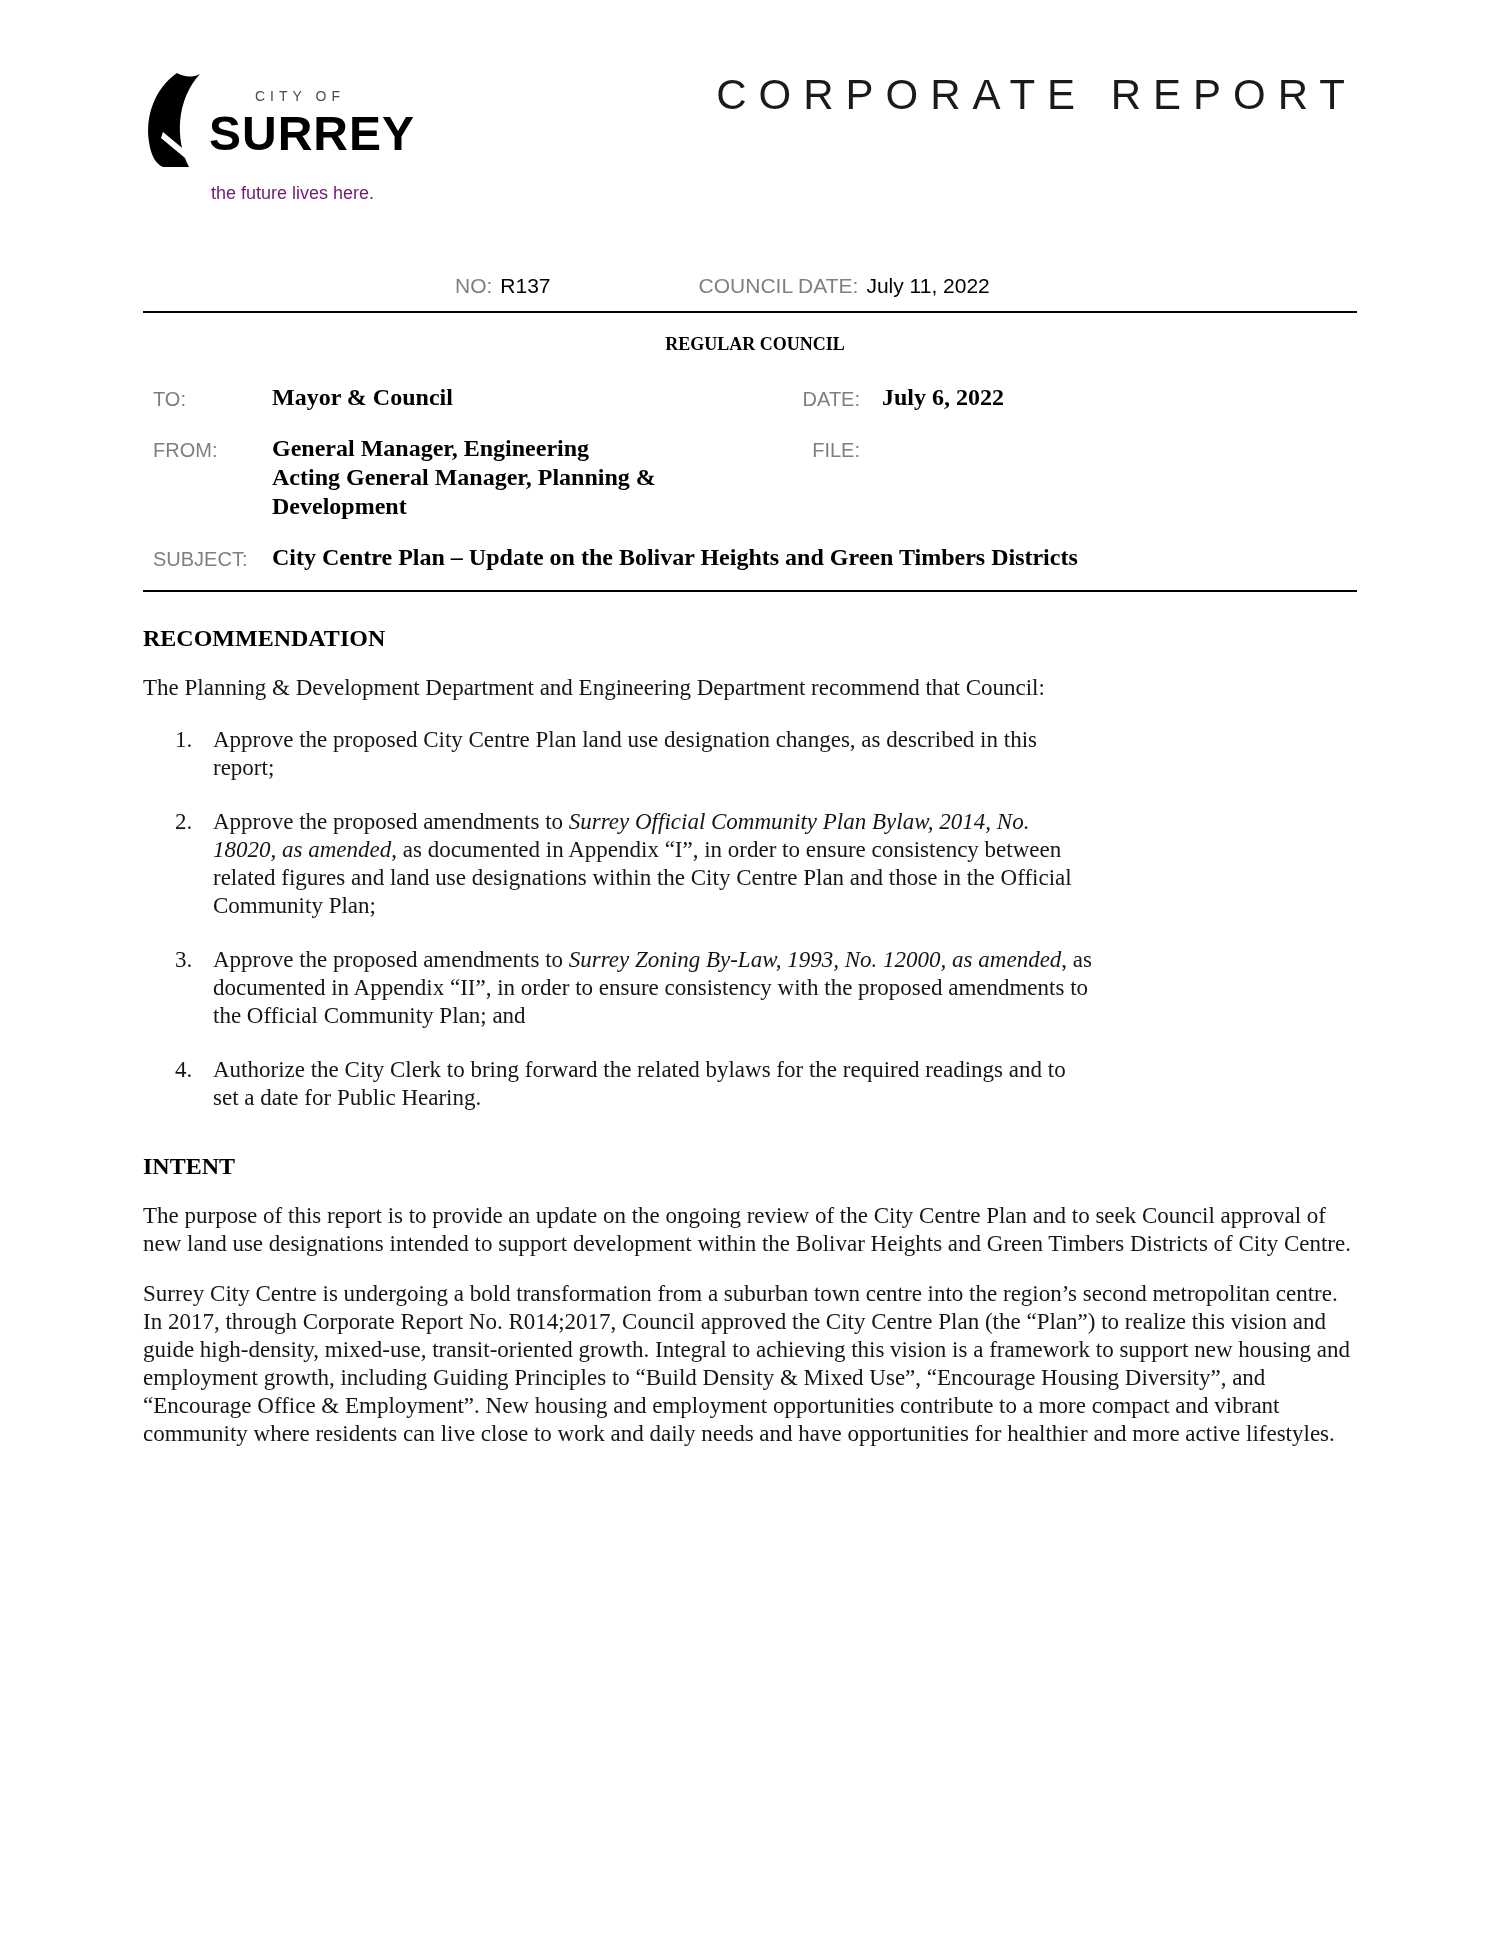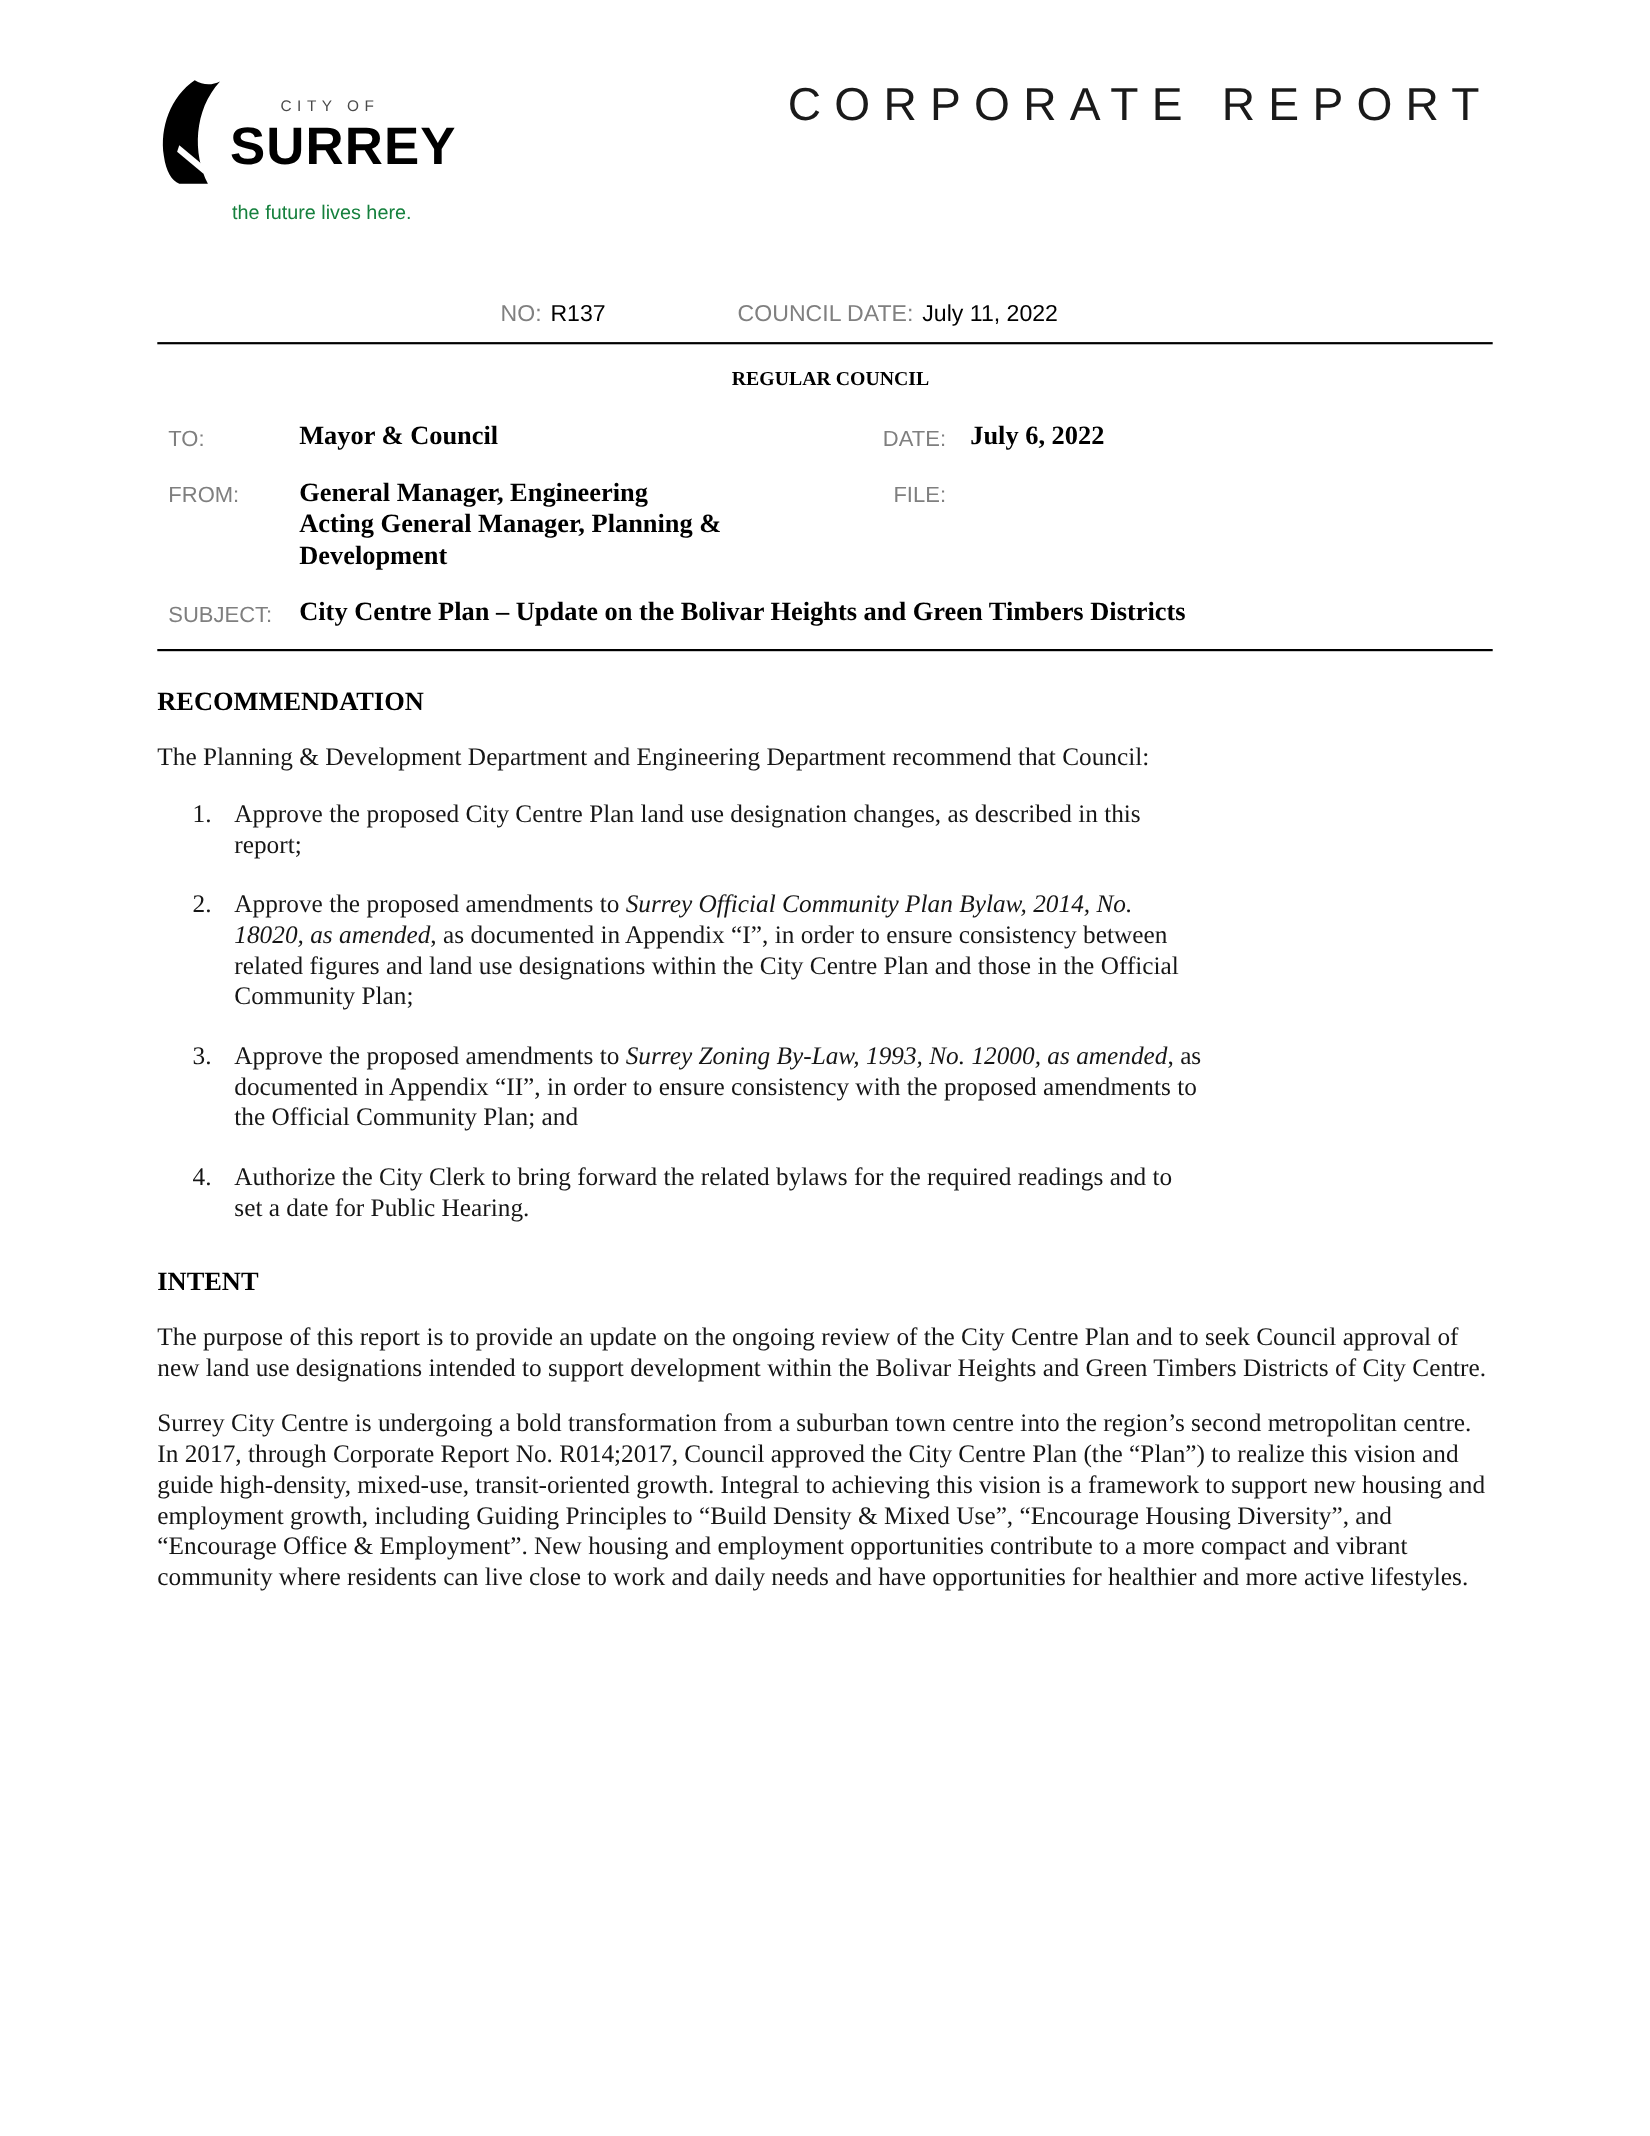--- a/index.html
+++ b/index.html
@@ -26,34 +26,35 @@
   .logo-cityof {
     font-family:"Liberation Sans", sans-serif;
     font-size:14px; letter-spacing:5px; color:#4a4a4a; margin-left:46px;
   }
   .logo-name {
     font-family:"Liberation Sans", sans-serif;
     font-size:48px; line-height:48px; font-weight:700; letter-spacing:1px; color:#000;
   }
   .logo-tagline {
     font-family:"Liberation Sans", sans-serif;
-    font-size:18px; color:#15803d; margin:4px 0 0 68px;
+    font-size:18px; color:#701a75; margin:4px 0 0 68px;
   }
   .report-title {
     font-family:"Liberation Sans", sans-serif;
     font-size:42px; line-height:46px; font-weight:400;
     letter-spacing:12px; color:#1a1a1a; white-space:nowrap;
   }
 
   
   .meta-row {
     display:flex;
     font-family:"Liberation Sans", sans-serif;
     font-size:21px; line-height:26px;
     margin-bottom:12px;
+    gap:28px;
   }
   .meta-no { margin-left:312px; }
   .meta-date { margin-left:120px; }
   .meta-label { color:#808080; margin-right:8px; }
   .meta-value { color:#000; }
 
   .rule { border-top:2px solid #000; height:0; width:100%; }
 
   
   .council-type {

